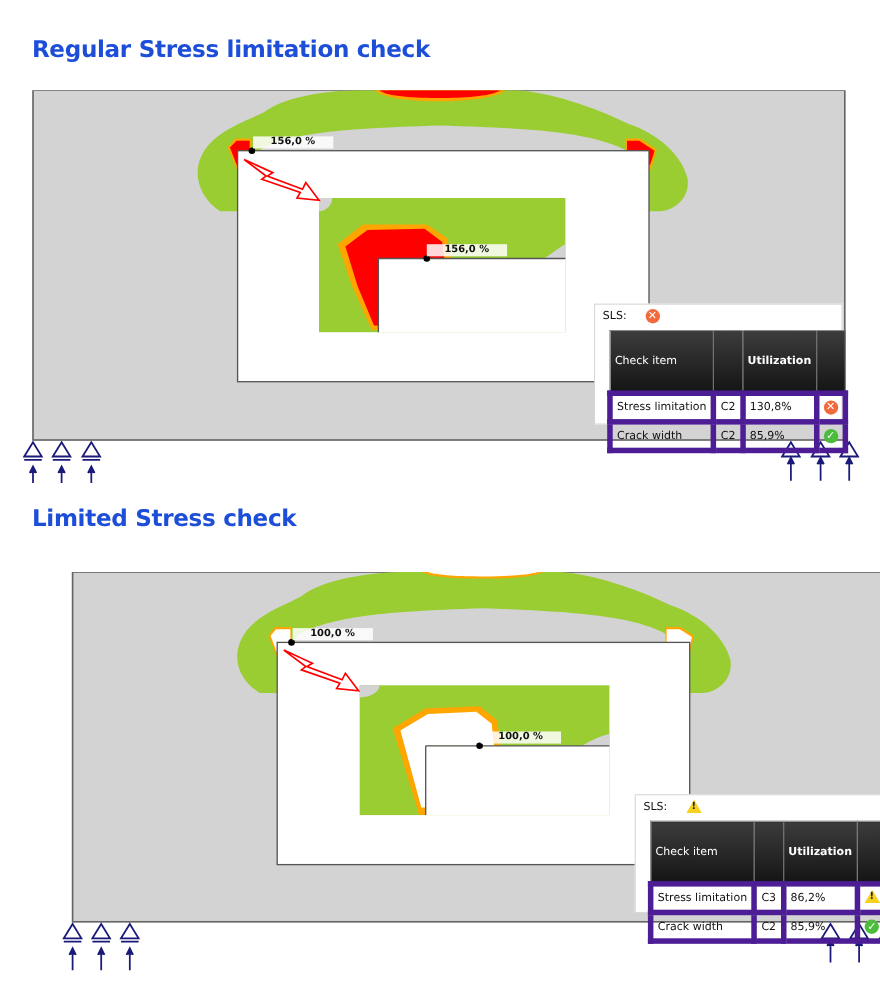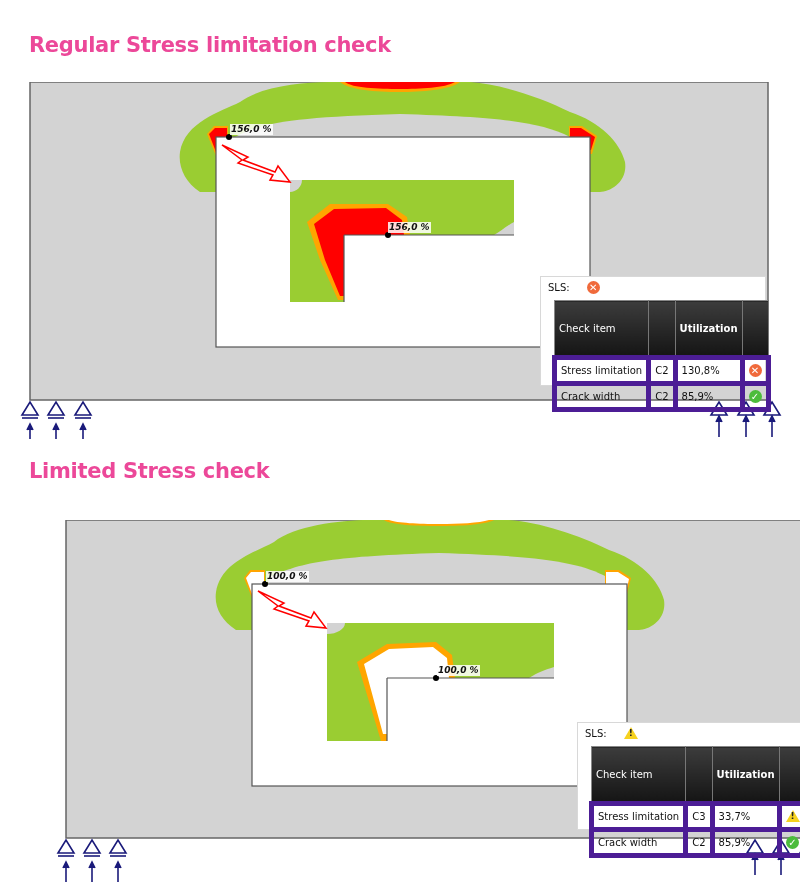--- a/index.html
+++ b/index.html
@@ -1,32 +1,32 @@
 <!DOCTYPE html>
 <html><head>
 <meta charset="utf-8">
 <style>
   html,body{margin:0;padding:0;background:#fff;}
   body{width:800px;height:894px;position:relative;overflow:hidden;font-family:"Liberation Sans",sans-serif;}
-  .title{position:absolute;left:29px;font-family:"DejaVu Sans",sans-serif;font-weight:bold;font-size:21px;color:#ec4899;letter-spacing:-0.3px;}
+  .title{position:absolute;left:29px;font-family:"DejaVu Sans",sans-serif;font-weight:bold;font-size:21px;color:#1d4ed8;letter-spacing:-0.3px;}
   .panel{position:absolute;left:0;width:800px;}
   svg{position:absolute;left:0;top:0;}
   .box{position:absolute;background:#fff;border:1px solid #d8d8d8;}
   .sls{position:absolute;left:7px;top:4px;font-family:"DejaVu Sans",sans-serif;font-size:10px;color:#111;display:flex;align-items:center;gap:17px;}
   .tbl{position:absolute;left:11px;top:23px;border-collapse:collapse;font-family:"DejaVu Sans",sans-serif;font-size:10px;border:1px solid #888;}
   .tbl th{background:linear-gradient(#3c3c3c,#151515);color:#fff;font-weight:normal;text-align:left;height:20px;padding:17px 4px;border-right:1px solid #777;}
   .tbl th.b{font-weight:bold;}
   .tbl td{height:21px;padding:0 4px;border:5px solid #4c1d95;color:#111;white-space:nowrap;}
   .tbl td.ic{text-align:center;width:24px;}
   .ico{display:inline-block;width:13px;height:13px;border-radius:50%;color:#fff;font-size:10px;line-height:13px;text-align:center;font-weight:bold;}
   .ico.err{background:#f06a3b;}
   .ico.ok{background:#4cbc3c;}
   .ico.warn{width:0;height:0;border-radius:0;border-left:7px solid transparent;border-right:7px solid transparent;border-bottom:12px solid #f6d21f;position:relative;}
   .ico.warn::after{content:"!";position:absolute;left:-2px;top:1px;color:#222;font-size:9px;line-height:11px;}
-  .lbl{position:absolute;font-family:"DejaVu Sans",sans-serif;font-weight:bold;font-size:9px;color:#111;background:rgba(255,255,255,0.85);padding:0 1px;line-height:11px;font-style:italic;}
+  .lbl{position:absolute;font-family:"DejaVu Sans",sans-serif;font-weight:bold;font-size:9px;color:#111;background:rgba(255,255,255,0.85);padding:0 16px;line-height:11px;}
 </style>
 </head>
 <body>
 
 <div class="title" style="top:33px;">Regular Stress limitation check</div>
 
 <div class="panel" style="top:82px;height:360px;">
   <svg width="800" height="360" viewBox="0 0 800 360">
     <rect x="30" y="0" width="738" height="318" fill="#d3d3d3" stroke="#666" stroke-width="1.5"></rect>
 
@@ -179,21 +179,21 @@
       <tbody>
           <tr>
         <th style="width:82px;">Check item</th>
         <th style="width:12px;"></th>
         <th class="b">Utilization</th>
         <th style="width:24px;"></th>
       </tr>
       <tr>
         <td>Stress limitation</td>
         <td>C3</td>
-        <td>33,7%</td>
+        <td>86,2%</td>
         <td class="ic"><span class="ico warn"></span></td>
       </tr>
       <tr>
         <td>Crack width</td>
         <td>C2</td>
         <td>85,9%</td>
         <td class="ic"><span class="ico ok">✓</span></td>
       </tr>
     </tbody>
       </table>

